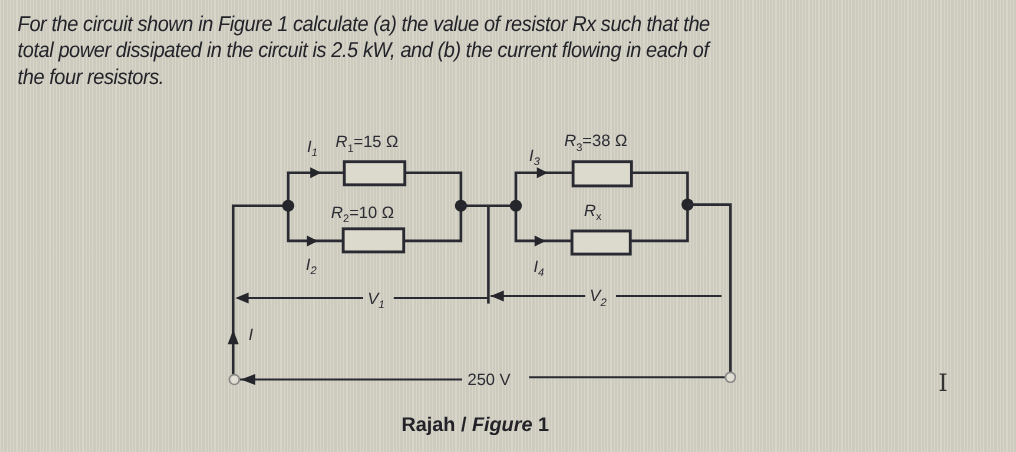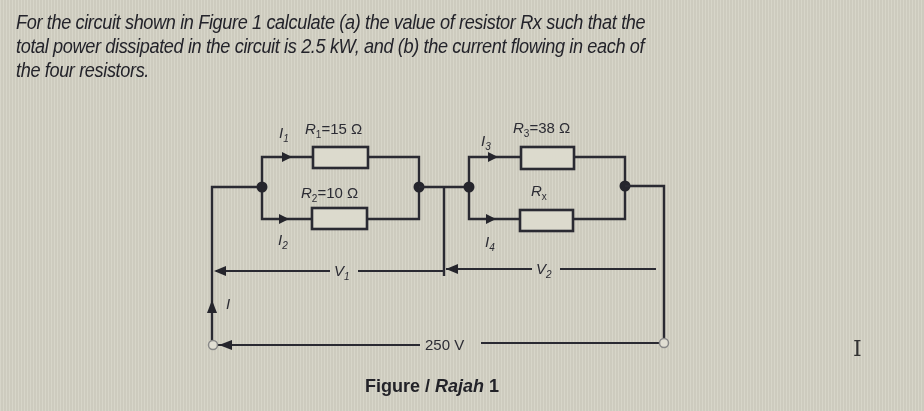--- a/index.html
+++ b/index.html
@@ -102,15 +102,15 @@
   <text class="lbl lbl-i" x="481" y="146"><tspan>I</tspan><tspan class="sub" dy="4">3</tspan></text>
   <text class="lbl" x="513" y="133"><tspan class="lbl-i">R</tspan><tspan class="sub" dy="4">3</tspan><tspan dy="-4">=38 Ω</tspan></text>
   <text class="lbl" x="531" y="196"><tspan class="lbl-i">R</tspan><tspan class="sub" dy="4">x</tspan></text>
   <text class="lbl lbl-i" x="485" y="247"><tspan>I</tspan><tspan class="sub" dy="4">4</tspan></text>
   <text class="lbl lbl-i" x="334" y="276"><tspan>V</tspan><tspan class="sub" dy="4">1</tspan></text>
   <text class="lbl lbl-i" x="536" y="274"><tspan>V</tspan><tspan class="sub" dy="4">2</tspan></text>
   <text class="lbl lbl-i" x="226" y="309">I</text>
   <text class="lbl" x="425" y="350">250 V</text>
 </svg>
 
-<div class="caption"><span>Figure / </span><span class="it">Rajah</span><span> 1</span></div>
+<div class="caption"><span>Rajah / </span><span class="it">Figure</span><span> 1</span></div>
 
 <div class="cursor">I</div>
 
 </body></html>

